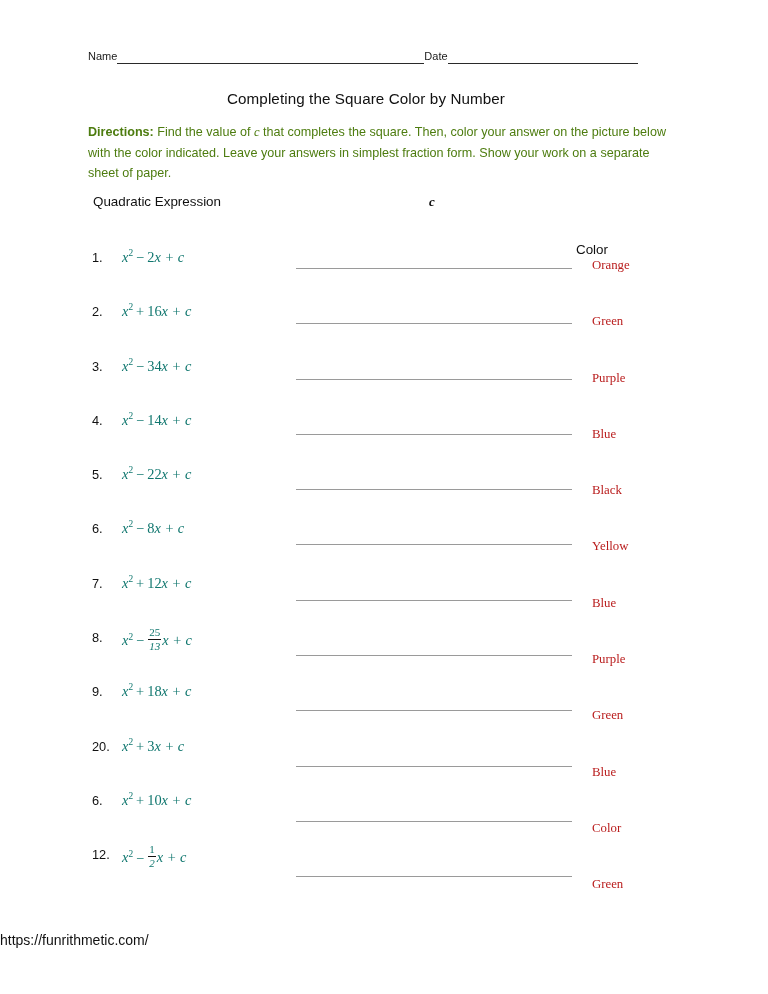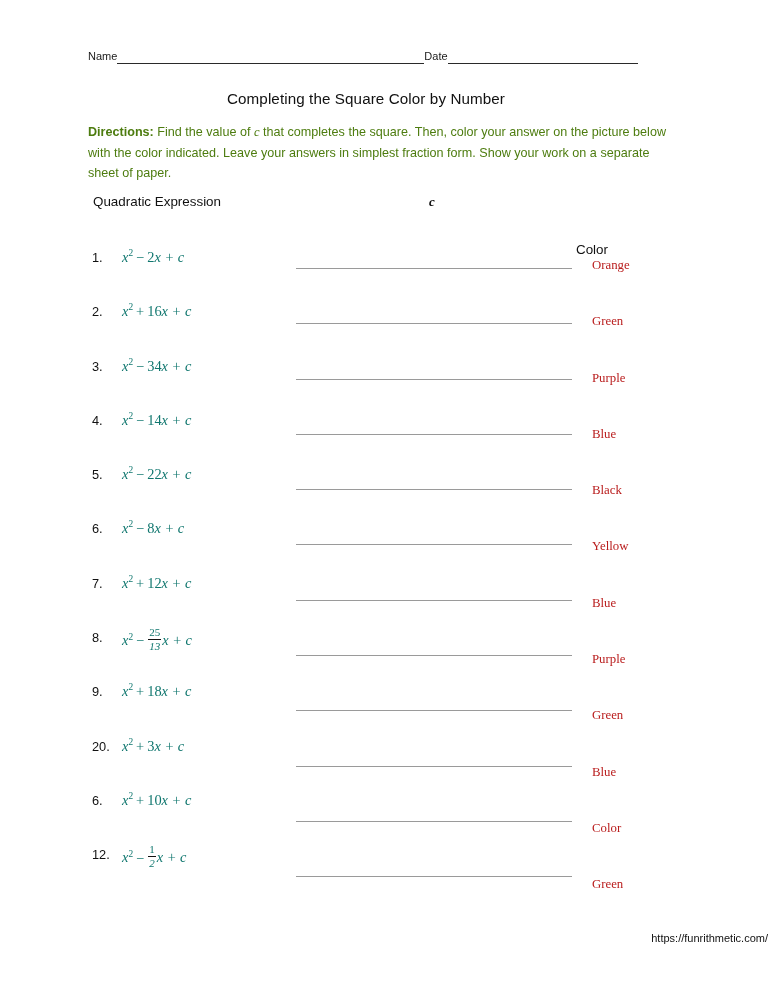--- a/index.html
+++ b/index.html
@@ -185,22 +185,22 @@
   .row.r10 .color { top: 32px; }
   .row.r11 .color { top: 34px; }
   .row.r12 .color { top: 36px; }
 
   
   .footer {
     position: absolute;
     left: 0;
     top: 932px;
     width: 768px;
-    text-align: right;
-    font-size: 11px;
+    text-align: left;
+    font-size: 14px;
     color: #111111;
   }
 </style>
 </head>
 <body>
 
 <div class="page">
 
   <div class="namedate">
     <span class="nd-label">Name</span>

